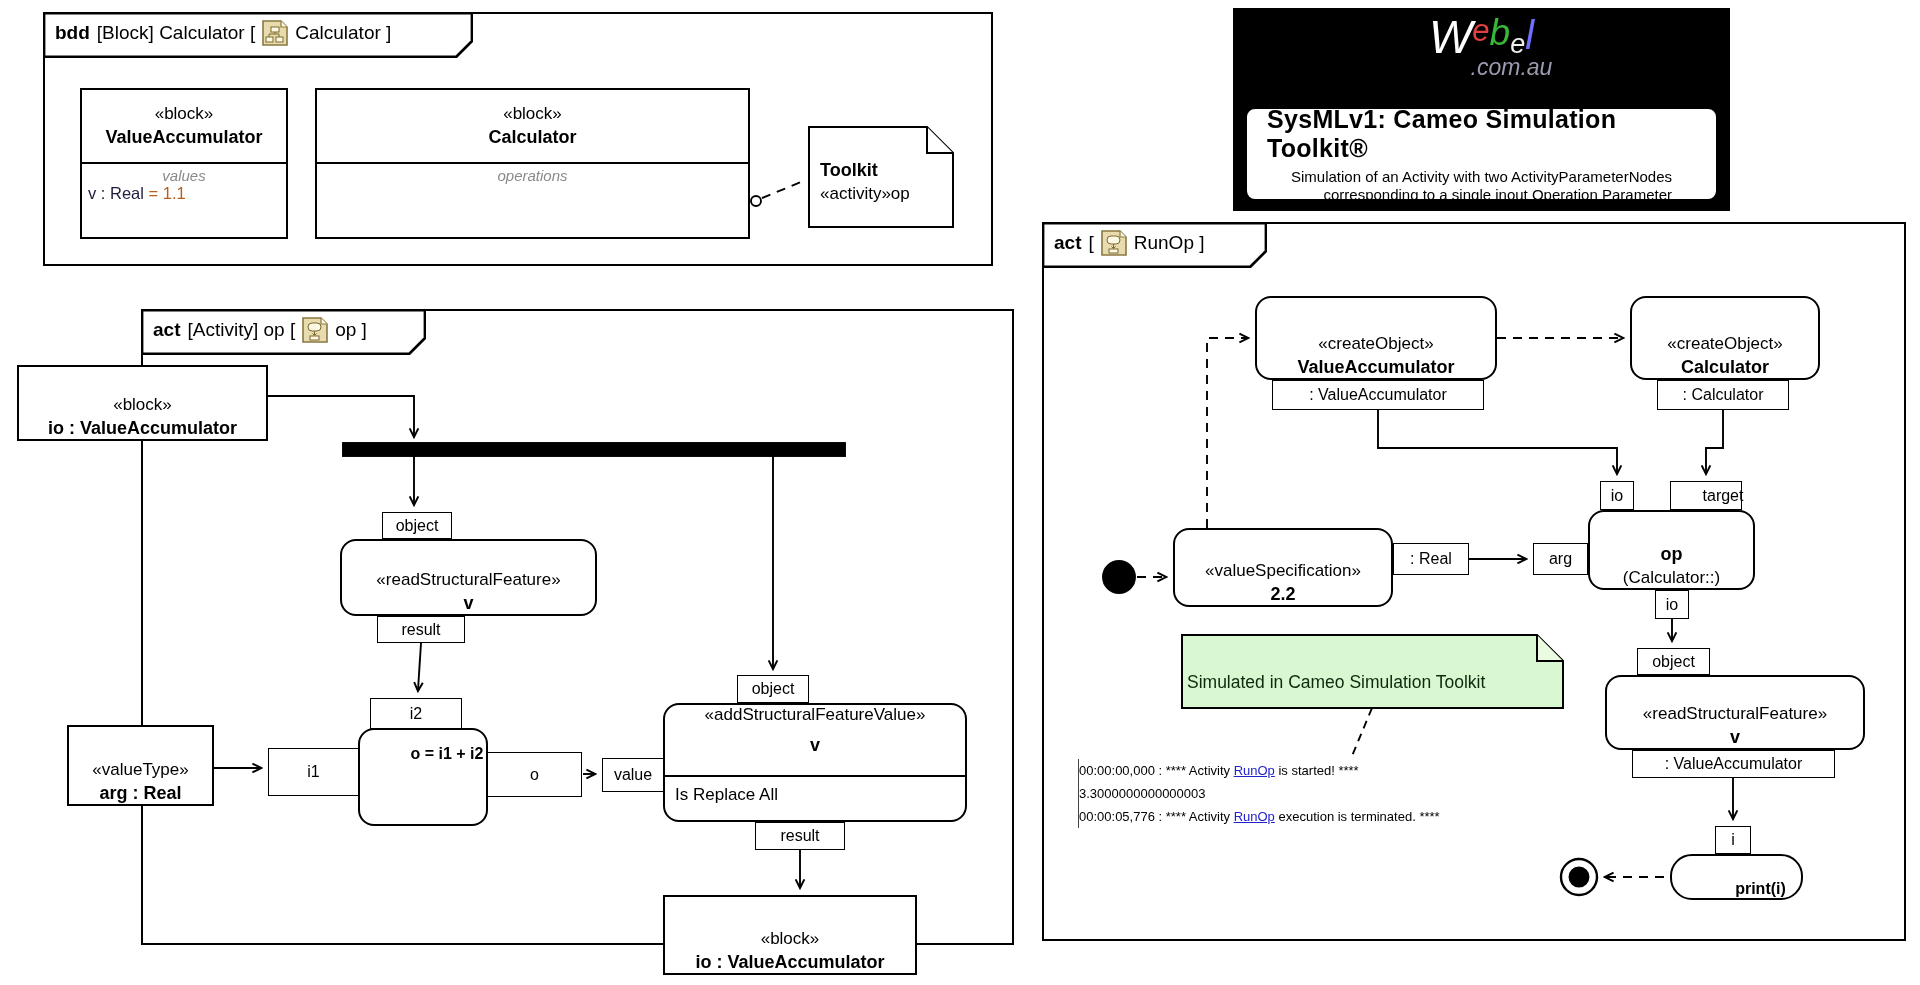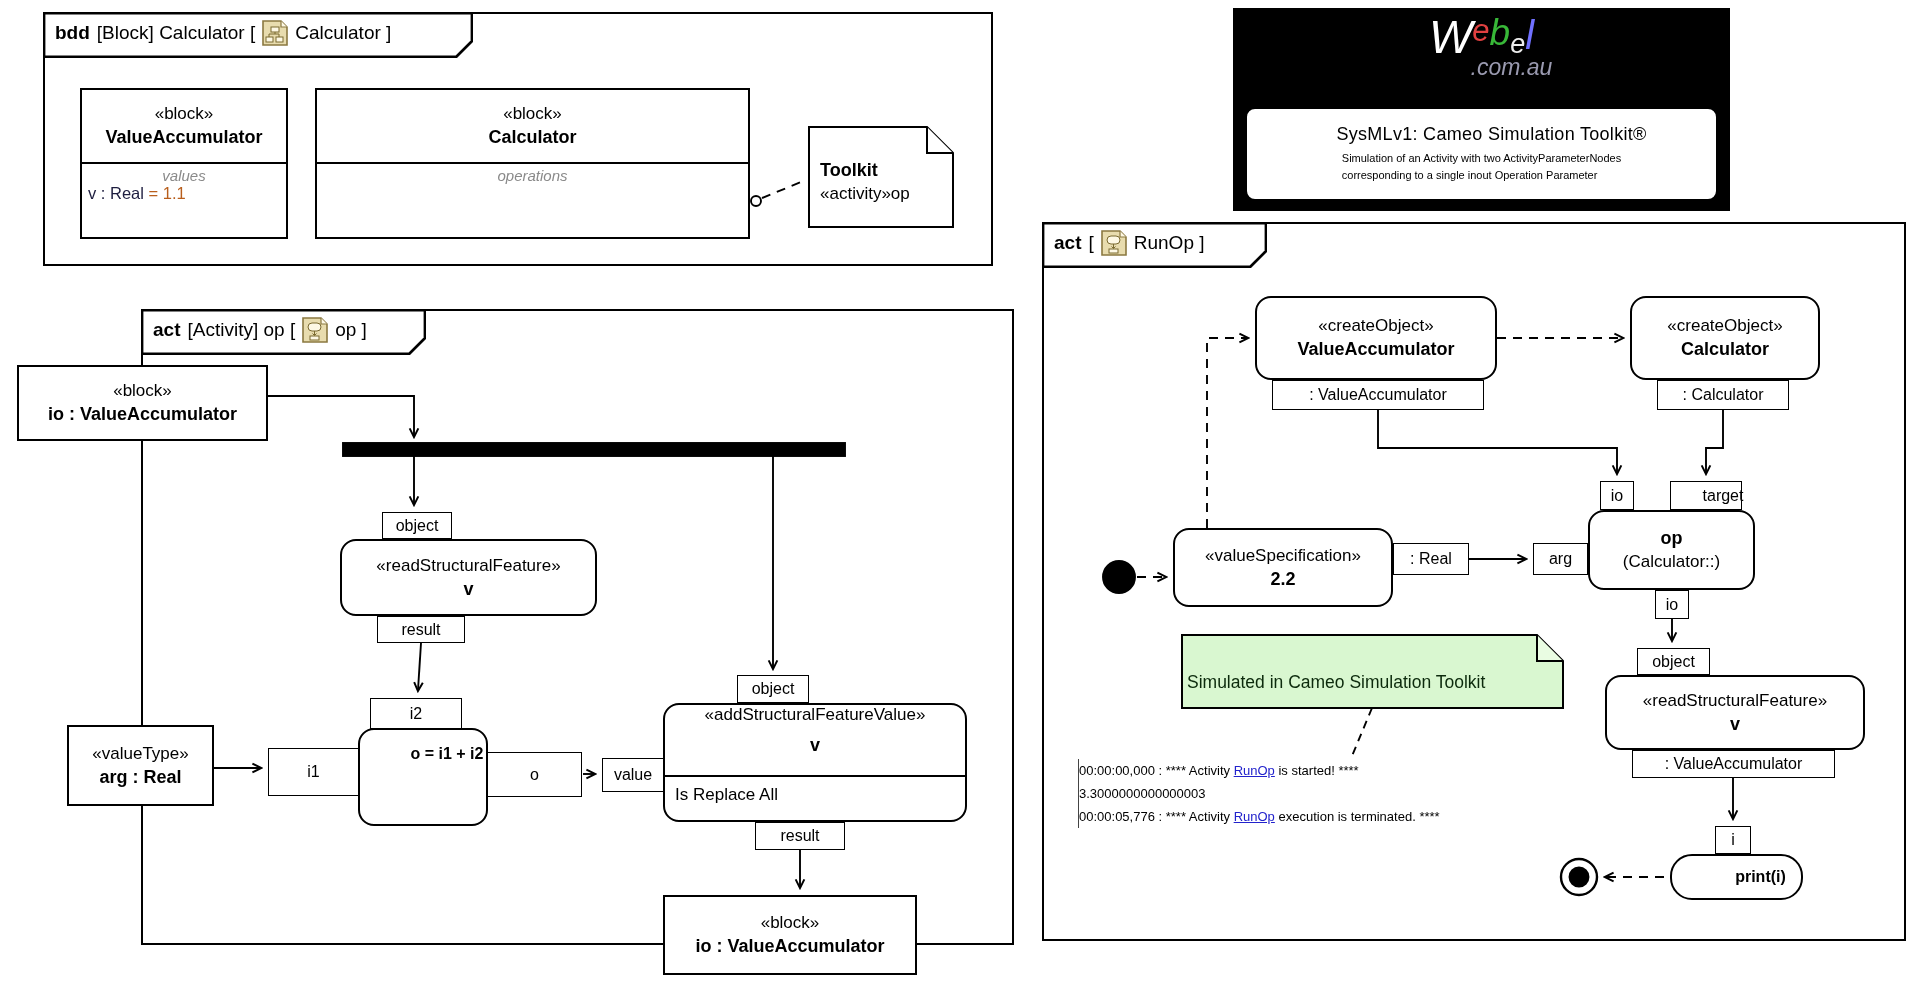--- a/index.html
+++ b/index.html
@@ -2,21 +2,21 @@
 <html><head>
 <meta charset="utf-8">
 <style>
   html,body{margin:0;padding:0;background:#fff;font-family:"Liberation Sans",sans-serif;color:#000;}
   #canvas{position:relative;width:1920px;height:985px;background:#fff;overflow:hidden;}
 
   .frame{position:absolute;border:2.4px solid #000;background:transparent;z-index:1;}
   #wires{position:absolute;left:0;top:0;z-index:2;}
   .node{position:absolute;background:#fff;border:2px solid #000;z-index:3;box-sizing:border-box;}
   .rounded{border-radius:16px;}
-  .stack{display:flex;flex-direction:column;align-items:center;justify-content:center;gap:3px;height:100%;}
+  .stack{display:flex;flex-direction:column;align-items:center;justify-content:flex-end;gap:3px;height:100%;}
   .stereo{font-size:17px;}
   .nname{font-size:18px;font-weight:bold;}
   .pin{position:absolute;background:#fff;border:1.8px solid #000;z-index:4;display:flex;align-items:center;justify-content:center;font-size:16px;box-sizing:border-box;}
 
   .tab{position:absolute;z-index:5;}
   .tab-bg{position:absolute;inset:0;background:#000;clip-path:polygon(0 0,100% 0,100% calc(100% - 16px),calc(100% - 16px) 100%,0 100%);}
   .tab-fg{position:absolute;left:2.4px;top:2.4px;right:2.4px;bottom:2.4px;background:#fff;clip-path:polygon(0 0,100% 0,100% calc(100% - 15px),calc(100% - 15px) 100%,0 100%);}
   .tab-label{position:absolute;left:12px;top:0;right:20px;bottom:4px;display:flex;align-items:center;gap:7px;font-size:19px;white-space:nowrap;}
   .kw{font-weight:bold;}
 
@@ -30,22 +30,22 @@
 
   .banner{position:absolute;left:1233px;top:8px;width:497px;height:203px;background:#000;z-index:3;}
   .logo{position:absolute;left:0;top:6px;width:100%;text-align:center;font-style:italic;line-height:1;}
   .logo .l1{color:#fff;font-size:46px;}
   .logo .l2{color:#e04040;font-size:31px;position:relative;top:-12px;}
   .logo .l3{color:#38b838;font-size:37px;position:relative;top:-8px;}
   .logo .l4{color:#eee;font-size:27px;position:relative;top:0px;}
   .logo .l5{color:#7070ff;font-size:40px;position:relative;top:-4px;}
   .logo .domain{display:block;color:#9a9ab0;font-size:23px;margin-top:-4px;transform:translateX(30px);}
   .banner-card{position:absolute;left:12px;top:99px;width:469px;height:90px;background:#fff;border:2px solid #000;border-radius:10px;display:flex;flex-direction:column;align-items:center;justify-content:center;}
-  .banner-title{font-size:18px;font-weight:normal;letter-spacing:.3px;margin-left:20px;}
-  .banner-sub{font-size:11px;line-height:17.5px;text-align:left;margin-top:5px;}
+  .banner-title{font-size:25px;font-weight:bold;letter-spacing:.3px;margin-left:20px;}
+  .banner-sub{font-size:15px;line-height:17.5px;text-align:right;margin-top:5px;}
 
   .log{position:absolute;left:1078px;top:759px;z-index:3;font-size:13px;line-height:23px;border-left:1.4px solid #444;white-space:nowrap;}
   .loglink{color:#2222cc;text-decoration:underline;}
 
   .expr{font-size:16px;font-weight:bold;padding-left:48px;}
   .asfv-top{height:70px;border-bottom:2px solid #000;display:flex;flex-direction:column;align-items:center;justify-content:flex-start;gap:10px;}
   .asfv-bottom{font-size:17px;padding:8px 0 0 10px;}
 </style>
 </head>
 <body>

